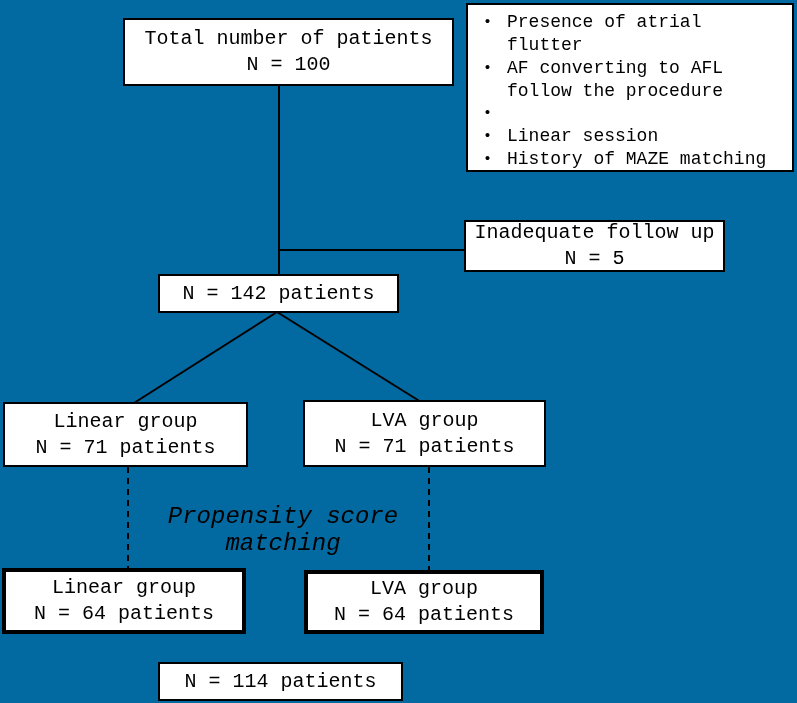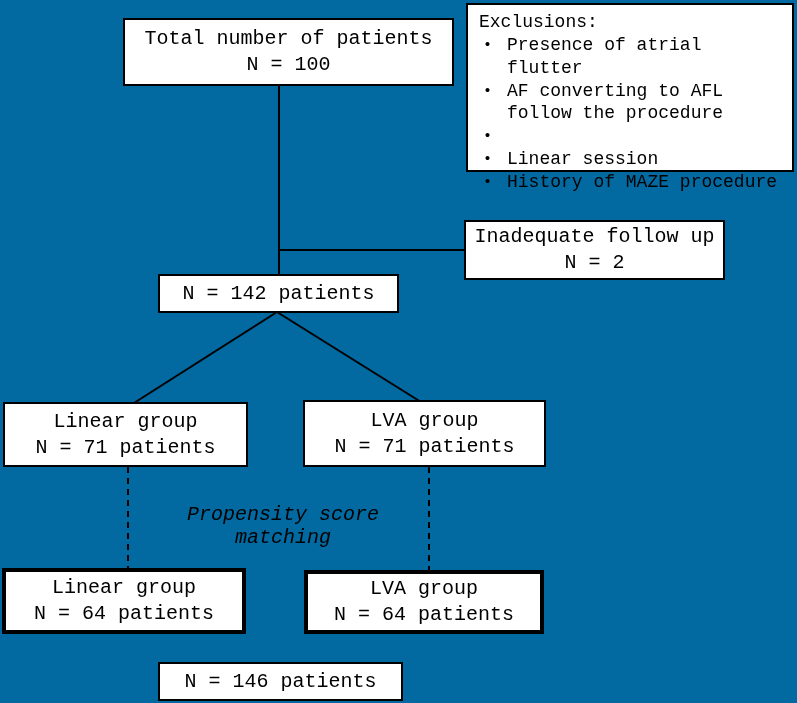--- a/index.html
+++ b/index.html
@@ -63,21 +63,21 @@
     padding-left: 6px;
     box-sizing: border-box;
     font-size: 15px;
     line-height: 23px;
   }
   .excl-text {
     flex: 1 1 auto;
   }
   .flow-label {
     position: absolute;
-    font-size: 20px;
+    font-size: 24px;
     font-style: italic;
     font-weight: bold;
     font-weight: normal;
     text-align: center;
   }
   .flow-label-inner {
     font-style: italic;
   }
 </style>
 </head>
@@ -93,45 +93,44 @@
     <line x1="128" y1="467" x2="128" y2="569" stroke="#000000" stroke-width="2" stroke-dasharray="6 5"></line>
     <line x1="429" y1="467" x2="429" y2="571" stroke="#000000" stroke-width="2" stroke-dasharray="6 5"></line>
   </svg>
 
   <div class="box" style="left:123px; top:18px; width:331px; height:68px;">
     <div>Total number of patients</div>
     <div>N = 100</div>
   </div>
 
   <div class="excl-box" style="left:466px; top:3px; width:328px; height:169px;">
-    <div class="excl-title">Exclusions:</div>
     <div class="excl-item">
       <span class="excl-bullet">•</span>
       <span class="excl-text">Presence of atrial flutter</span>
     </div>
     <div class="excl-item">
       <span class="excl-bullet">•</span>
       <span class="excl-text">AF converting to AFL follow the procedure</span>
     </div>
     <div class="excl-item">
       <span class="excl-bullet">•</span>
     </div>
     <div class="excl-item">
       <span class="excl-bullet">•</span>
       <span class="excl-text">Linear session</span>
     </div>
     <div class="excl-item">
       <span class="excl-bullet">•</span>
-      <span class="excl-text">History of MAZE procedure</span>
+      <span class="excl-text">History of MAZE matching</span>
     </div>
   </div>
 
-  <div class="box" style="left:464px; top:220px; width:261px; height:60px;">
+  <div class="box" style="left:464px; top:220px; width:261px; height:52px;">
     <div>Inadequate follow up</div>
-    <div>N = 2</div>
+    <div>N = 5</div>
   </div>
 
   <div class="box" style="left:158px; top:274px; width:241px; height:39px;">
     <div>N = 142 patients</div>
   </div>
 
   <div class="box" style="left:3px; top:402px; width:245px; height:65px;">
     <div>Linear group</div>
     <div>N = 71 patients</div>
   </div>
@@ -149,16 +148,16 @@
     <div>Linear group</div>
     <div>N = 64 patients</div>
   </div>
 
   <div class="box bold-border" style="left:304px; top:570px; width:240px; height:64px;">
     <div>LVA group</div>
     <div>N = 64 patients</div>
   </div>
 
   <div class="box" style="left:158px; top:662px; width:245px; height:39px;">
-    <div>N = 146 patients</div>
+    <div>N = 114 patients</div>
   </div>
 
 </div>
 
 </body></html>

